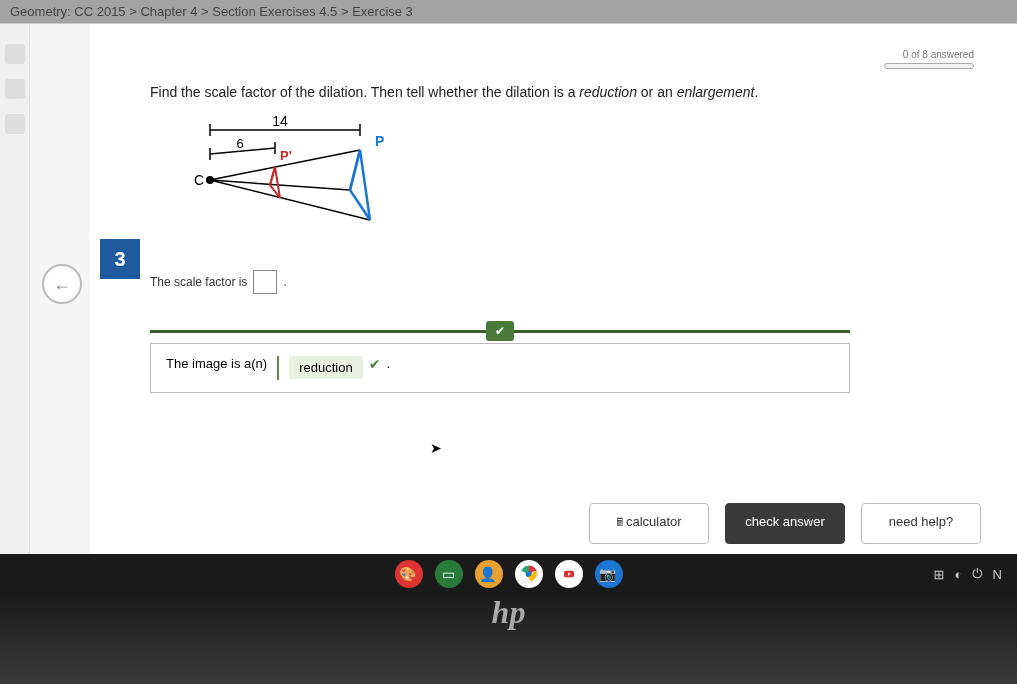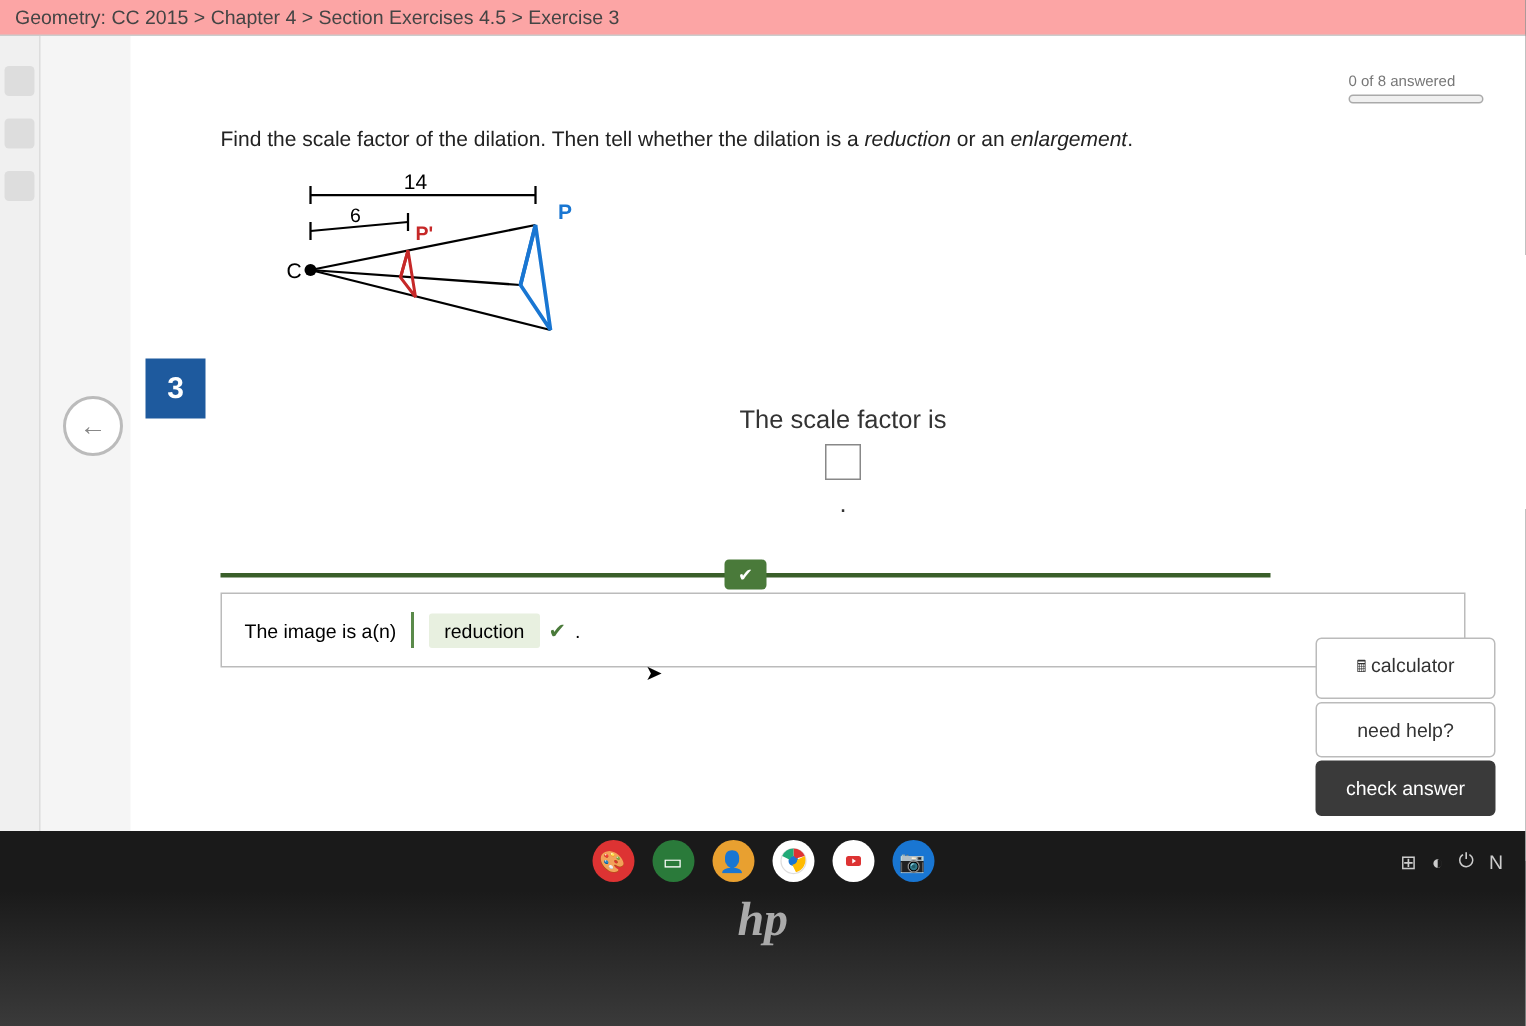--- a/index.html
+++ b/index.html
@@ -1,53 +1,53 @@
 <!DOCTYPE html>
 <html><head>
 <meta charset="utf-8">
 <style>
   * { box-sizing: border-box; margin: 0; padding: 0; font-family: Arial, sans-serif; }
   body { background: #2a2a2a; width: 1017px; height: 684px; overflow: hidden; position: relative; }
   
-  .breadcrumb { background: #fca5a5; padding: 4px 10px; font-size: 13px; color: #333; border-bottom: 1px solid #ccc; }
+  .breadcrumb { background: #a3a3a3; padding: 4px 10px; font-size: 13px; color: #333; border-bottom: 1px solid #ccc; }
   .breadcrumb span { color: #444; }
   
   .main-area { background: #f5f5f5; height: 550px; display: flex; position: relative; }
   
   .left-rail { width: 30px; background: #f0f0f0; border-right: 1px solid #ddd; display: flex; flex-direction: column; align-items: center; padding-top: 20px; gap: 15px; }
   .left-rail-item { width: 20px; height: 20px; background: #ddd; border-radius: 3px; }
   
   .nav-circle { position: absolute; left: 42px; top: 240px; width: 40px; height: 40px; border: 2px solid #bbb; border-radius: 50%; display: flex; align-items: center; justify-content: center; background: #fff; cursor: pointer; z-index: 5; }
   .nav-arrow { font-size: 18px; color: #888; }
   
   .content { flex: 1; background: #fff; margin-left: 60px; padding: 30px 40px 20px 60px; position: relative; }
   
-  .progress-badge { position: absolute; top: 25px; right: 28px; text-align: left; font-size: 10px; color: #777; }
+  .progress-badge { position: absolute; top: 25px; right: 43px; text-align: right; font-size: 10px; color: #777; }
   .progress-bar { width: 90px; height: 6px; border: 1px solid #aaa; border-radius: 3px; margin-top: 3px; background: #f0f0f0; }
   
   .question { font-size: 14px; color: #222; margin-top: 30px; }
   .question em { font-style: italic; }
   
   .figure-area { position: relative; width: 250px; height: 140px; margin: 10px 0 10px 30px; }
   
   .q-number { position: absolute; left: 10px; top: 215px; width: 40px; height: 40px; background: #1e5a9e; color: #fff; display: flex; align-items: center; justify-content: center; font-size: 20px; font-weight: bold; }
   
-  .answer-row { margin-top: 20px; font-size: 17px; color: #333; display: flex; align-items: center; gap: 6px; flex-direction: column; }
+  .answer-row { margin-top: 20px; font-size: 12px; color: #333; display: flex; align-items: center; gap: 6px; }
   .input-box { width: 24px; height: 24px; border: 1px solid #888; background: #fff; display: inline-block; }
   
   .divider-row { margin-top: 25px; position: relative; height: 24px; display: flex; align-items: center; width: 700px; }
   .divider-line { height: 3px; background: #3a5f2a; flex: 1; }
   .check-badge { width: 28px; height: 20px; background: #4a7a3a; border-radius: 3px; display: flex; align-items: center; justify-content: center; color: #fff; font-size: 12px; position: absolute; left: 50%; transform: translateX(-50%); }
   
-  .answer-box { border: 1px solid #bbb; padding: 12px 15px; margin-top: 0; width: 830px; font-size: 13px; display: flex; align-items: center; gap: 6px; }
+  .answer-box { border: 1px solid #bbb; padding: 12px 15px; margin-top: 0; width: 700px; font-size: 13px; display: flex; align-items: flex-start; gap: 6px; }
   .answer-box .vbar { width: 2px; height: 24px; background: #5a8a4a; margin: 0 4px; }
   .answer-chip { background: #e8f0e0; padding: 4px 10px; border-radius: 2px; }
   .check-mark { color: #4a7a3a; font-size: 14px; }
   
-  .side-buttons { position: absolute; right: 20px; bottom: 30px; display: flex; flex-direction: column; gap: 2px; }
+  .side-buttons { position: absolute; right: 36px; bottom: 30px; display: flex; flex-direction: row; gap: 16px; }
   .side-btn { border: 1px solid #bbb; background: #fff; padding: 10px 16px; font-size: 13px; border-radius: 4px; min-width: 120px; text-align: center; cursor: pointer; color: #333; }
   .side-btn.dark { background: #3a3a3a; color: #fff; border-color: #3a3a3a; }
   .side-btn .calc-icon { font-size: 11px; margin-right: 3px; }
   
   .taskbar { position: absolute; bottom: 90px; left: 0; width: 100%; height: 40px; background: #1a1a1a; display: flex; align-items: center; justify-content: center; gap: 12px; }
   .dock-icon { width: 28px; height: 28px; border-radius: 50%; display: flex; align-items: center; justify-content: center; font-size: 14px; color: #fff; cursor: pointer; }
   .dock-icon.red { background: #d33; }
   .dock-icon.green { background: #2a7a3a; }
   .dock-icon.yellow { background: #e8a030; }
   .dock-icon.white { background: #fff; color: #333; }
@@ -142,25 +142,25 @@
       <span class="vbar"></span>
       <span class="answer-chip">reduction</span>
       <span class="check-mark">✔</span>
       <span>.</span>
     </div>
 
     <div class="side-buttons">
       <div class="side-btn">
         <span class="calc-icon">🖩</span><span>calculator</span>
       </div>
+      <div class="side-btn dark">
+        <span>check answer</span>
+      </div>
       <div class="side-btn">
         <span>need help?</span>
-      </div>
-      <div class="side-btn dark">
-        <span>check answer</span>
       </div>
     </div>
 
   </div>
 </div>
 
 <span class="cursor-ptr">➤</span>
 
 <div class="taskbar">
   <div class="dock-icon red">🎨</div>

